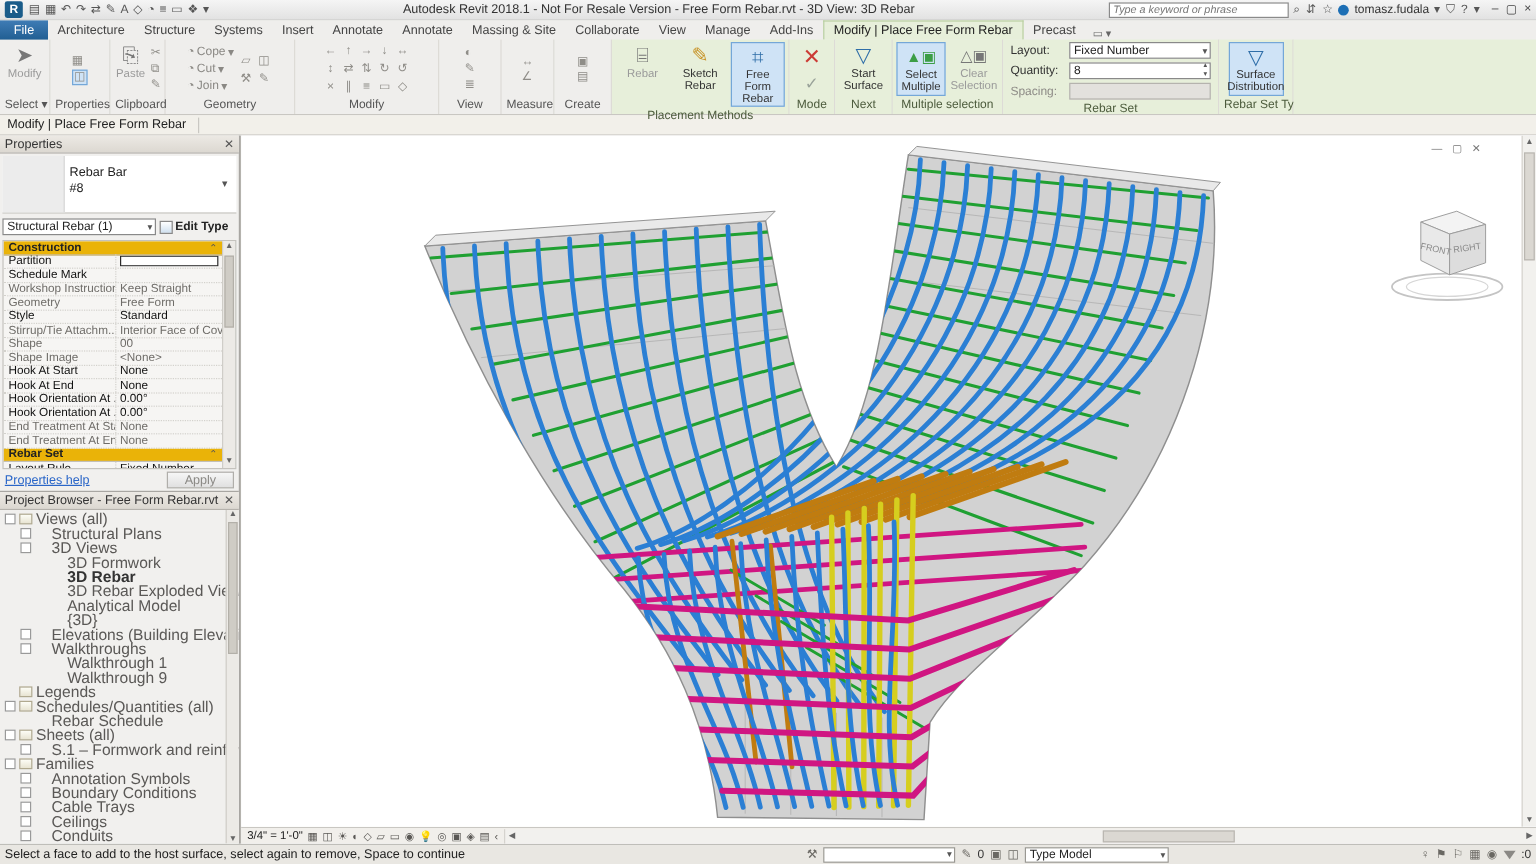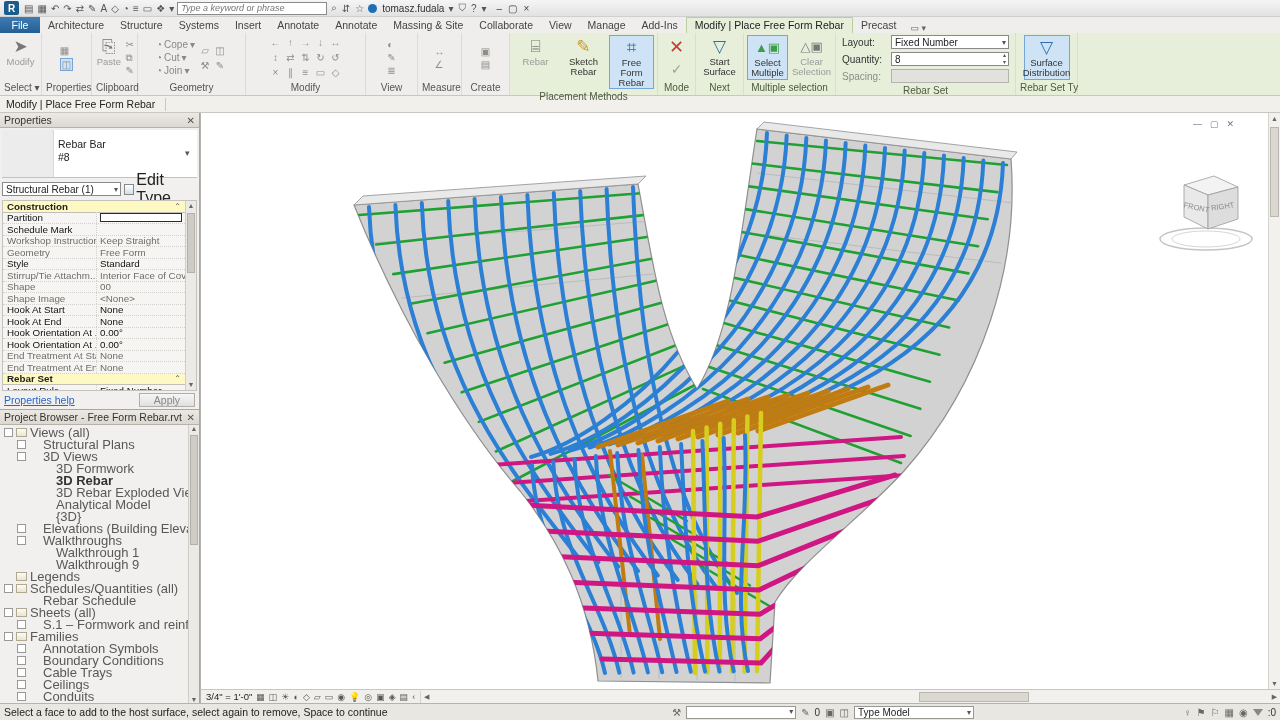--- a/index.html
+++ b/index.html
@@ -71,29 +71,29 @@
   .ptitle{height:15px;background:linear-gradient(#ece9e4,#dcd8d1);border-bottom:1px solid #b5b2ac;
           display:flex;align-items:center;font-size:10.5px;color:#333;padding:0 4px;}
   .ptitle .pclose{margin-left:auto;color:#555;font-size:10px;}
   .props{height:297px;display:flex;flex-direction:column;border-bottom:1px solid #a8a6a2;}
   .typesel{height:48px;display:flex;background:#fff;border-bottom:1px solid #c4c2bd;margin:2px 2px 0 2px;}
   .typesel .timg{width:52px;background:#ececec;border-right:1px solid #d8d8d8;}
   .typesel .tinfo{flex:1;padding:8px 4px;font-size:10.5px;color:#222;line-height:13px;}
   .typesel .tdrop{width:12px;color:#555;font-size:9px;padding-top:18px;}
   .selrow{height:22px;display:flex;align-items:center;gap:3px;padding:2px;}
   .selrow .combo{width:128px;}
-  .edittype{display:flex;align-items:center;gap:2px;font-size:16px;color:#222;}
+  .edittype{display:flex;align-items:center;gap:2px;font-size:10px;color:#222;font-weight:bold;}
   .etico{width:11px;height:11px;border:1px solid #888;background:linear-gradient(#fff,#cfe0ef);}
   .pgrid{flex:1;overflow:hidden;position:relative;margin:0 2px;background:#f6f5f3;border:1px solid #c4c2bd;}
   .pgrid .rows{margin-right:11px;}
   .prow{height:11.5px;display:flex;font-size:9.8px;border-bottom:1px dotted #d3d1cc;align-items:center;}
   .prow .pl{width:94px;padding-left:4px;color:#6f6d69;border-right:1px dotted #d3d1cc;white-space:nowrap;overflow:hidden;}
   .prow .pv{flex:1;padding-left:3px;color:#6f6d69;white-space:nowrap;overflow:hidden;}
   .prow.editable .pl,.prow.editable .pv{color:#111;}
-  .prow.header{background:#fef9c3;border-bottom:1px solid #c2bfb8;}
+  .prow.header{background:#eab308;border-bottom:1px solid #c2bfb8;}
   .prow.header .pl{width:auto;flex:1;color:#222;font-weight:bold;border-right:none;}
   .prow.header .chev{color:#555;font-size:8px;padding-right:4px;}
   .pinput{display:block;width:96%;height:9px;background:#fff;border:1px solid #2b2b2b;}
   .pscroll{position:absolute;right:0;top:0;bottom:0;width:11px;background:#eceae6;border-left:1px solid #cfcdc8;}
   .pscroll .thumb{position:absolute;left:1px;right:1px;top:12px;height:60px;background:#cfccc5;border:1px solid #b3b0a9;}
   .pscroll .sa{position:absolute;left:0;right:0;height:10px;text-align:center;font-size:7px;color:#666;line-height:10px;}
   .pscroll .sa.dn{bottom:0;}
   .helprow{height:18px;display:flex;align-items:center;padding:0 4px;}
   .helplink{color:#2a66c8;text-decoration:underline;font-size:10.5px;}
   .applybtn{margin-left:auto;width:56px;height:14px;background:linear-gradient(#f6f6f6,#e0e0e0);
@@ -156,20 +156,21 @@
         <span>⇄</span>
         <span>✎</span>
         <span>A</span>
         <span>◇</span>
         <span>◔</span>
         <span>≡</span>
         <span>▭</span>
         <span>❖</span>
         <span>▾</span>
       </div>
+    <div class="apptitle">Autodesk Revit 2018.1 - Not For Resale Version -   Free Form Rebar.rvt - 3D View: 3D Rebar</div>
     <input class="searchbox" placeholder="Type a keyword or phrase" style="">
     <span class="tb-ico">⌕</span>
     <span class="tb-ico">⇵</span>
     <span class="tb-ico">☆</span>
     <span class="person"></span>
     <span class="username">tomasz.fudala</span>
     <span class="tb-ico">▾</span>
     <span class="tb-ico">⛉</span>
     <span class="tb-ico">?</span>
     <span class="tb-ico">▾</span>

